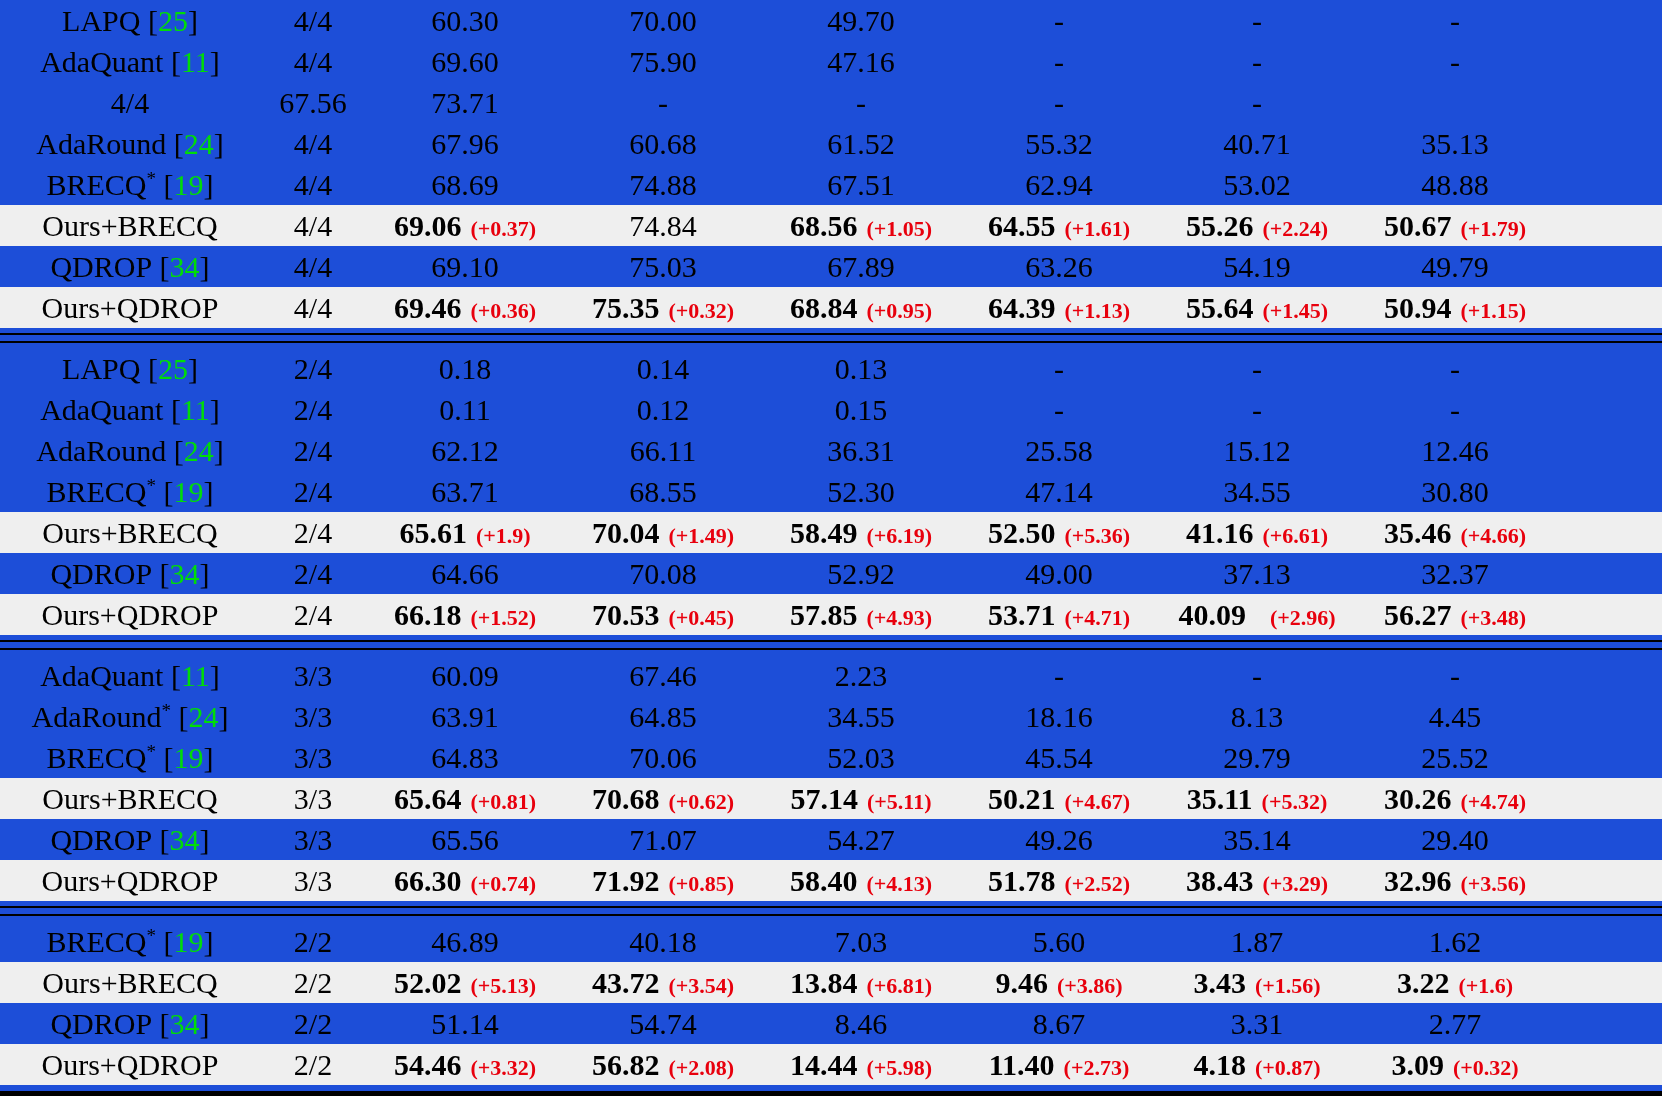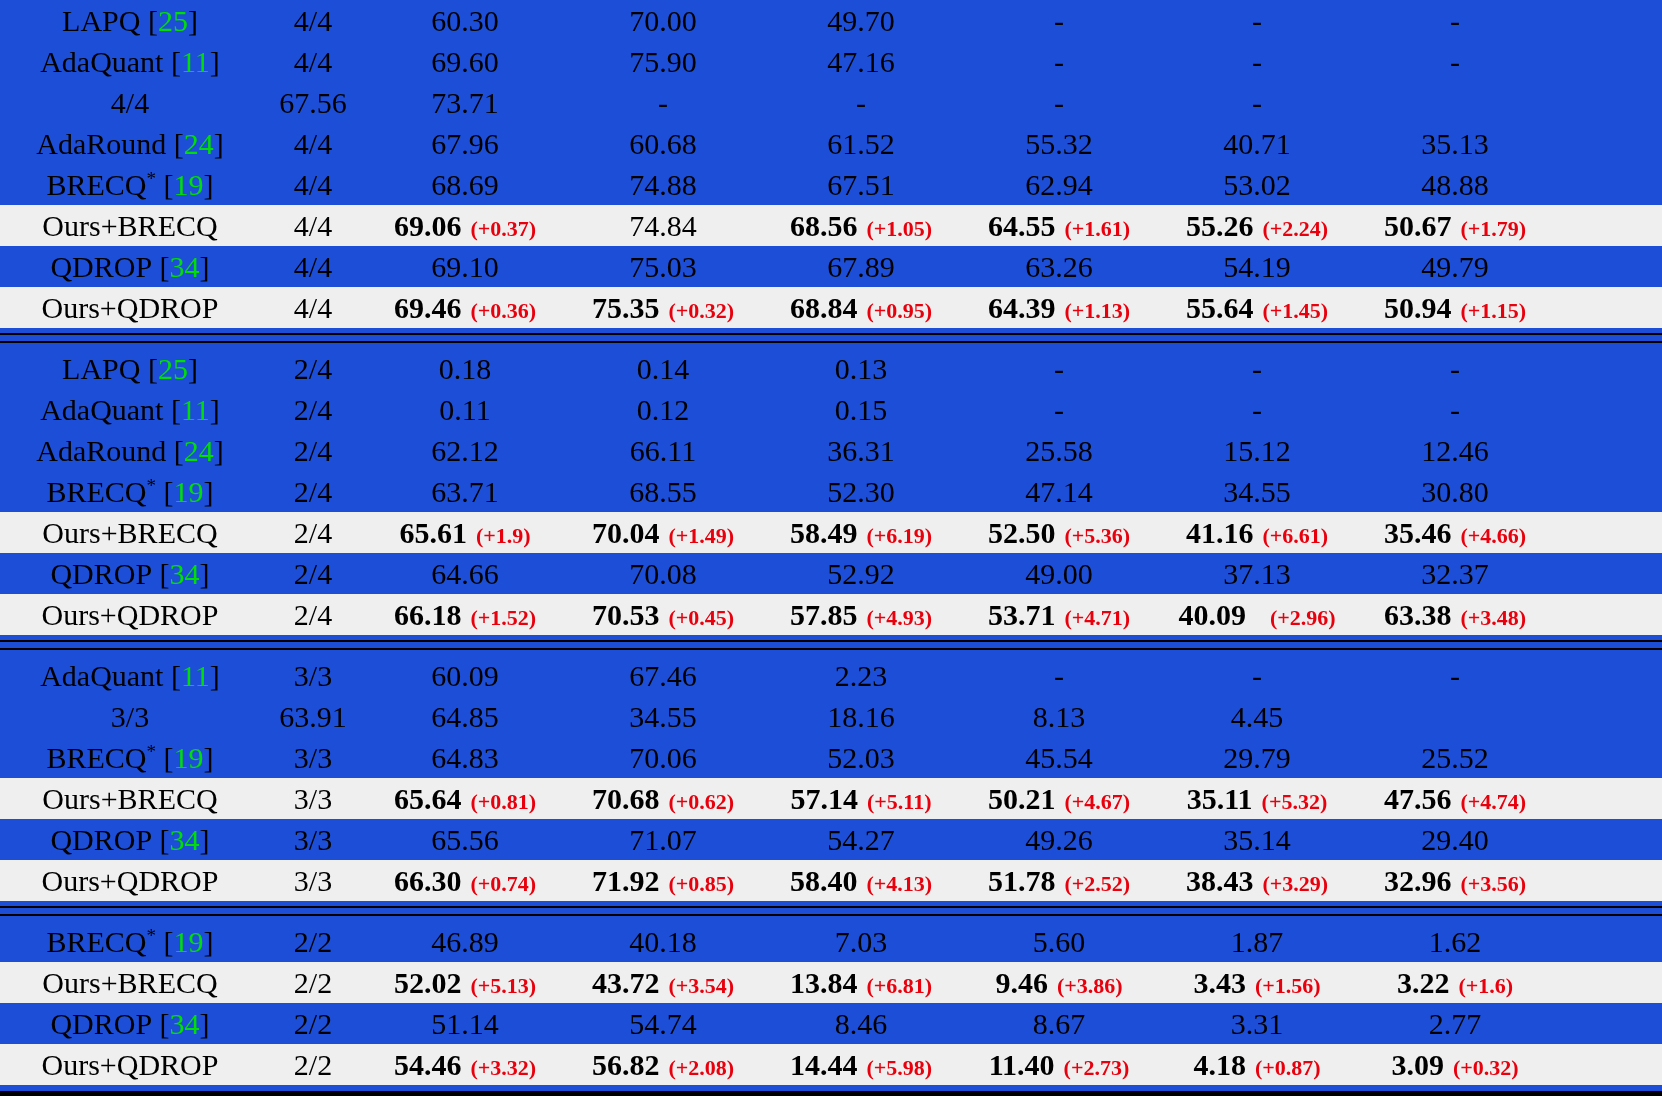--- a/index.html
+++ b/index.html
@@ -213,38 +213,39 @@
     <div class="cell"></div>
   </div>
         <div class="row hl" style="background: rgb(239, 239, 239);">
     <div class="cell method"><span>Ours+QDROP</span></div>
     <div class="cell bits"><span>2/4</span></div>
     <div class="cell val"><span class="v b">66.18</span><span class="d" style="color: rgb(232, 0, 13);">(+1.52)</span></div>
     <div class="cell val"><span class="v b">70.53</span><span class="d" style="color: rgb(232, 0, 13);">(+0.45)</span></div>
     <div class="cell val"><span class="v b">57.85</span><span class="d" style="color: rgb(232, 0, 13);">(+4.93)</span></div>
     <div class="cell val"><span class="v b">53.71</span><span class="d" style="color: rgb(232, 0, 13);">(+4.71)</span></div>
     <div class="cell val"><span class="v b">40.09</span><span class="d" style="color: rgb(232, 0, 13); margin-left: 24px;">(+2.96)</span></div>
-    <div class="cell val"><span class="v b">63.38</span><span class="d" style="color: rgb(232, 0, 13);">(+3.48)</span></div>
+    <div class="cell val"><span class="v b">56.27</span><span class="d" style="color: rgb(232, 0, 13);">(+3.48)</span></div>
     <div class="cell"></div>
   </div>
       </div>
       <div class="divider"></div>
       <div>
         <div class="row">
     <div class="cell method"><span>AdaQuant</span><span>&nbsp;<span>[</span><span class="cite" style="color: rgb(0, 221, 8);">11</span><span>]</span></span></div>
     <div class="cell bits"><span>3/3</span></div>
     <div class="cell val"><span class="v">60.09</span></div>
     <div class="cell val"><span class="v">67.46</span></div>
     <div class="cell val"><span class="v">2.23</span></div>
     <div class="cell val"><span class="v">-</span></div>
     <div class="cell val"><span class="v">-</span></div>
     <div class="cell val"><span class="v">-</span></div>
     <div class="cell"></div>
   </div>
         <div class="row">
+    <div class="cell method"><span>AdaRound</span><sup>*</sup><span>&nbsp;<span>[</span><span class="cite" style="color: rgb(0, 221, 8);">24</span><span>]</span></span></div>
     <div class="cell bits"><span>3/3</span></div>
     <div class="cell val"><span class="v">63.91</span></div>
     <div class="cell val"><span class="v">64.85</span></div>
     <div class="cell val"><span class="v">34.55</span></div>
     <div class="cell val"><span class="v">18.16</span></div>
     <div class="cell val"><span class="v">8.13</span></div>
     <div class="cell val"><span class="v">4.45</span></div>
     <div class="cell"></div>
   </div>
         <div class="row">
@@ -259,21 +260,21 @@
     <div class="cell"></div>
   </div>
         <div class="row hl" style="background: rgb(239, 239, 239);">
     <div class="cell method"><span>Ours+BRECQ</span></div>
     <div class="cell bits"><span>3/3</span></div>
     <div class="cell val"><span class="v b">65.64</span><span class="d" style="color: rgb(232, 0, 13);">(+0.81)</span></div>
     <div class="cell val"><span class="v b">70.68</span><span class="d" style="color: rgb(232, 0, 13);">(+0.62)</span></div>
     <div class="cell val"><span class="v b">57.14</span><span class="d" style="color: rgb(232, 0, 13);">(+5.11)</span></div>
     <div class="cell val"><span class="v b">50.21</span><span class="d" style="color: rgb(232, 0, 13);">(+4.67)</span></div>
     <div class="cell val"><span class="v b">35.11</span><span class="d" style="color: rgb(232, 0, 13);">(+5.32)</span></div>
-    <div class="cell val"><span class="v b">47.56</span><span class="d" style="color: rgb(232, 0, 13);">(+4.74)</span></div>
+    <div class="cell val"><span class="v b">30.26</span><span class="d" style="color: rgb(232, 0, 13);">(+4.74)</span></div>
     <div class="cell"></div>
   </div>
         <div class="row">
     <div class="cell method"><span>QDROP</span><span>&nbsp;<span>[</span><span class="cite" style="color: rgb(0, 221, 8);">34</span><span>]</span></span></div>
     <div class="cell bits"><span>3/3</span></div>
     <div class="cell val"><span class="v">65.56</span></div>
     <div class="cell val"><span class="v">71.07</span></div>
     <div class="cell val"><span class="v">54.27</span></div>
     <div class="cell val"><span class="v">49.26</span></div>
     <div class="cell val"><span class="v">35.14</span></div>

